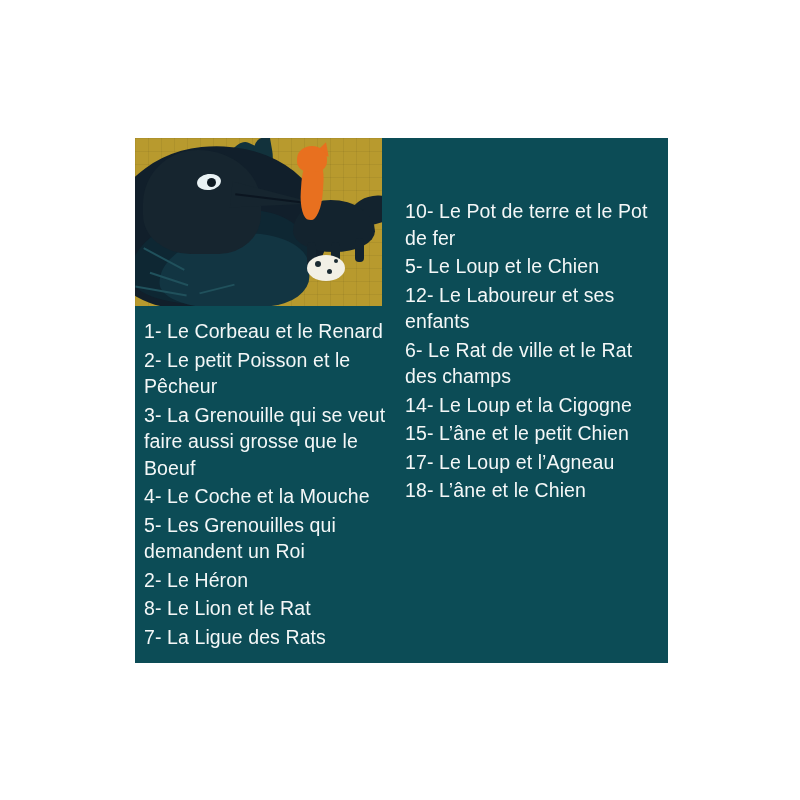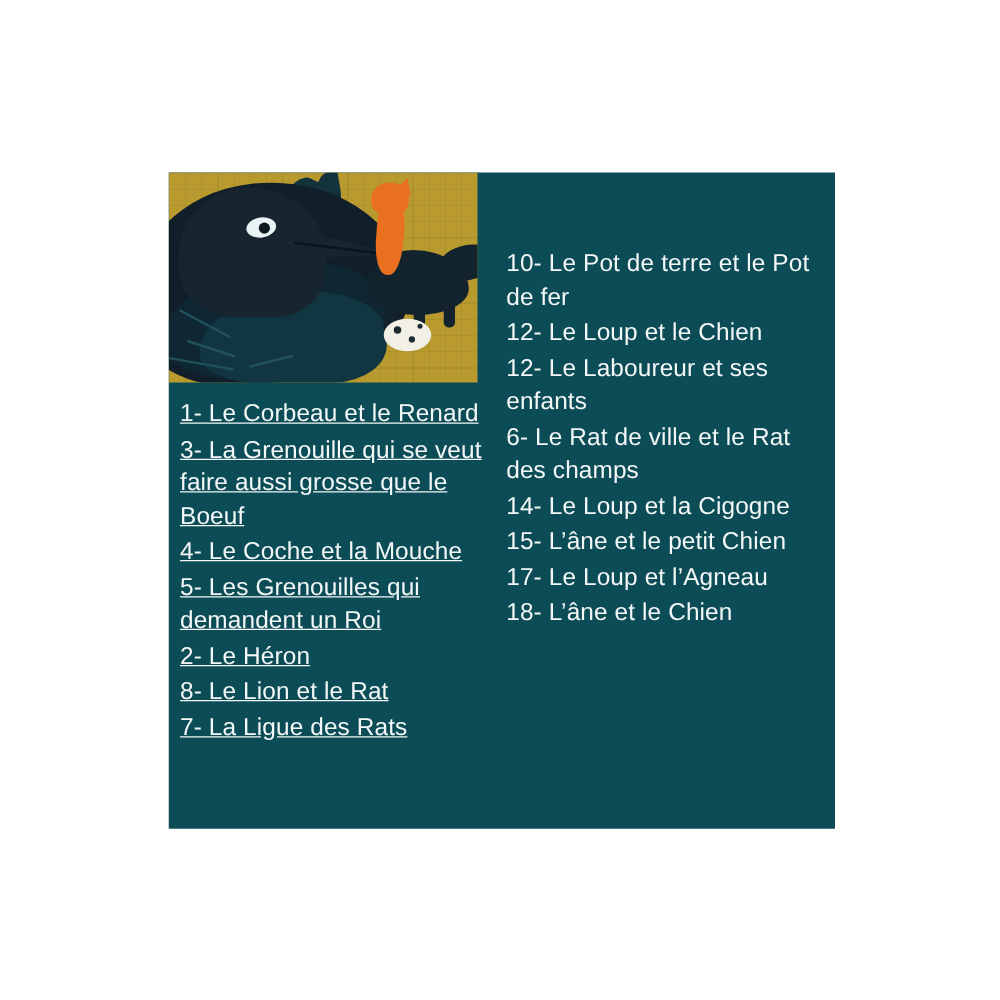--- a/index.html
+++ b/index.html
@@ -208,21 +208,20 @@
     position: absolute;
     color: #f4f7f7;
     font-size: 19.5px;
     line-height: 26.5px;
     letter-spacing: 0.1px;
   }
   #col-left {
     left: 9px;
     top: 178px;
     width: 256px;
-    text-decoration: underline;
   }
   #col-right {
     left: 270px;
     top: 58px;
     width: 256px;
   }
   .fable-item {
     margin: 2px 0 0 0;
     padding: 0;
   }
@@ -265,31 +264,32 @@
       <div class="fox-head"></div>
 
       <div class="cheese"></div>
       <div class="cheese-dot" style="left:180px;top:123px;width:6px;height:6px;"></div>
       <div class="cheese-dot" style="left:192px;top:131px;width:5px;height:5px;"></div>
       <div class="cheese-dot" style="left:199px;top:121px;width:4px;height:4px;"></div>
     </div>
 
     <div class="col" id="col-left">
       <div class="fable-item">1- Le Corbeau et le Renard</div>
+      <div class="fable-item">2- Le petit Poisson et le Pêcheur</div>
       <div class="fable-item">3- La Grenouille qui se veut faire aussi grosse que le Boeuf</div>
       <div class="fable-item">4- Le Coche et la Mouche</div>
       <div class="fable-item">5- Les Grenouilles qui demandent un Roi</div>
       <div class="fable-item">2- Le Héron</div>
       <div class="fable-item">8- Le Lion et le Rat</div>
       <div class="fable-item">7- La Ligue des Rats</div>
     </div>
 
     <div class="col" id="col-right">
       <div class="fable-item">10- Le Pot de terre et le Pot de fer</div>
-      <div class="fable-item">12- Le Loup et le Chien</div>
+      <div class="fable-item">5- Le Loup et le Chien</div>
       <div class="fable-item">12- Le Laboureur et ses enfants</div>
       <div class="fable-item">6- Le Rat de ville et le Rat des champs</div>
       <div class="fable-item">14- Le Loup et la Cigogne</div>
       <div class="fable-item">15- L’âne et le petit Chien</div>
       <div class="fable-item">17- Le Loup et l’Agneau</div>
       <div class="fable-item">18- L’âne et le Chien</div>
     </div>
 
   </div>
 </div>

